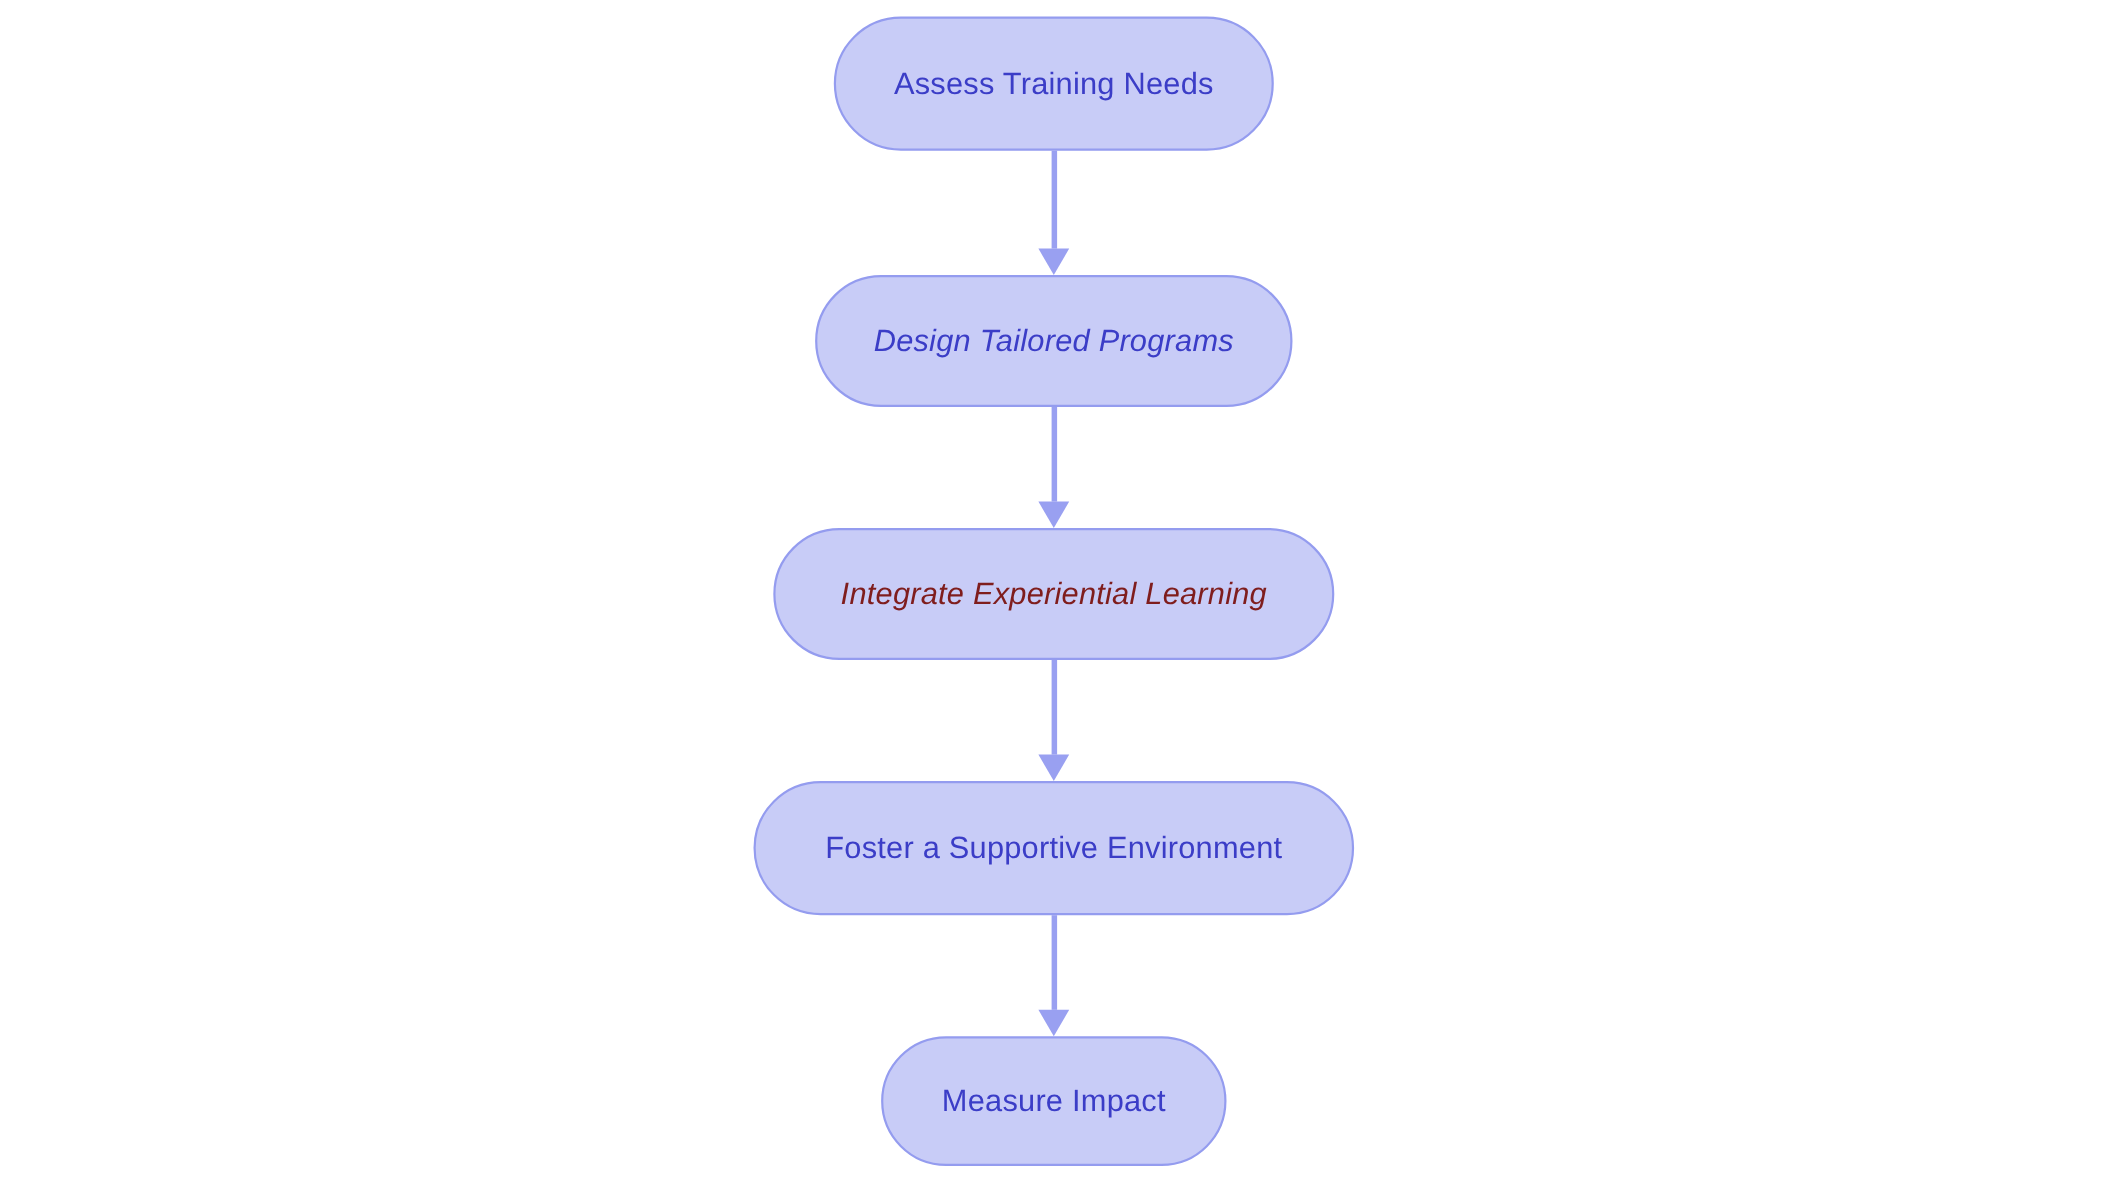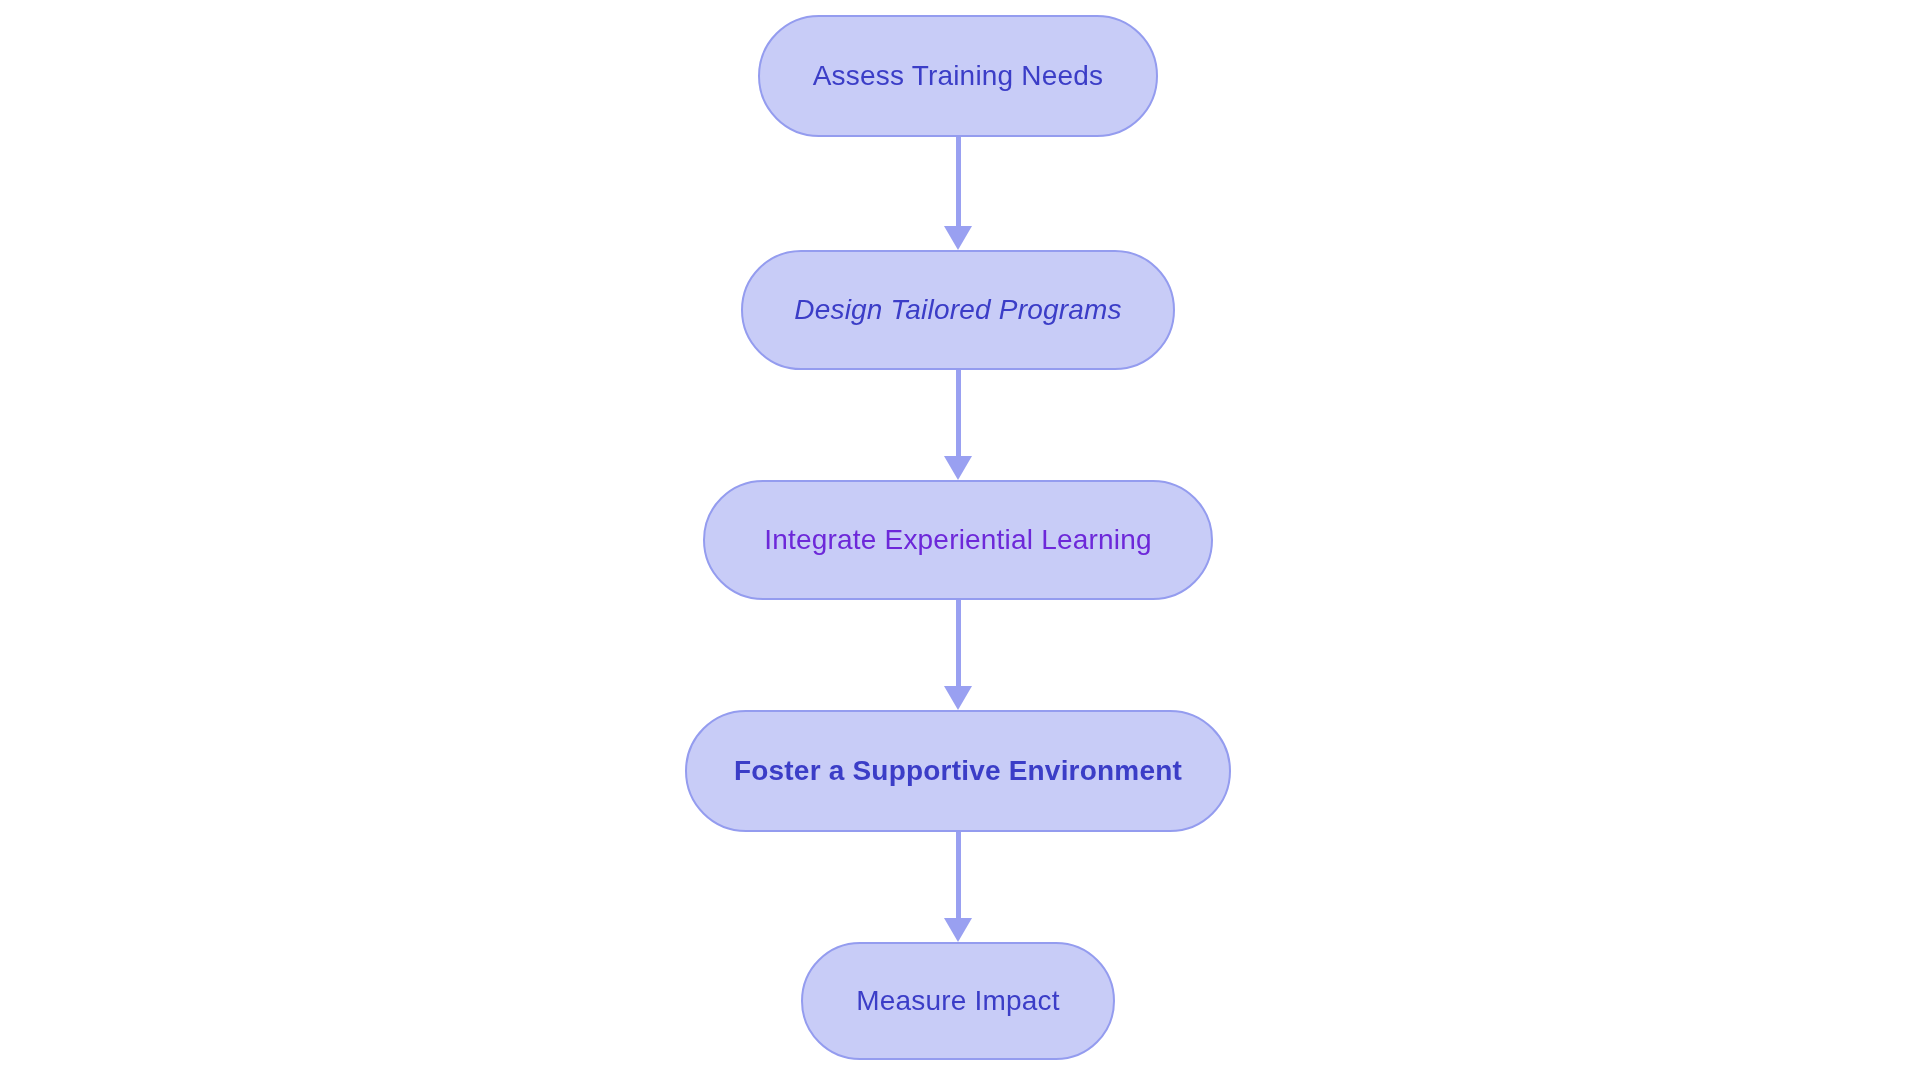--- a/index.html
+++ b/index.html
@@ -66,28 +66,28 @@
     <div class="arrow-head" style="border-top-color: rgb(153, 160, 241);"></div>
   </div>
     <div class="node" style="left: 958px; top: 250px; width: 434px; height: 120px; background: rgb(200, 204, 247); border-color: rgb(148, 156, 239);">
     <span class="node-label" style="color: rgb(59, 61, 199); font-style: italic;">Design Tailored Programs</span>
   </div>
     <div class="arrow" style="left: 958px; top: 370px; height: 110px;">
     <div class="arrow-line" style="background: rgb(153, 160, 241);"></div>
     <div class="arrow-head" style="border-top-color: rgb(153, 160, 241);"></div>
   </div>
     <div class="node" style="left: 958px; top: 480px; width: 510px; height: 120px; background: rgb(200, 204, 247); border-color: rgb(148, 156, 239);">
-    <span class="node-label" style="color: #6d28d9;">Integrate Experiential Learning</span>
+    <span class="node-label" style="color: #7f1d1d; font-style: italic;">Integrate Experiential Learning</span>
   </div>
     <div class="arrow" style="left: 958px; top: 600px; height: 110px;">
     <div class="arrow-line" style="background: rgb(153, 160, 241);"></div>
     <div class="arrow-head" style="border-top-color: rgb(153, 160, 241);"></div>
   </div>
     <div class="node" style="left: 958px; top: 710px; width: 546px; height: 122px; background: rgb(200, 204, 247); border-color: rgb(148, 156, 239);">
-    <span class="node-label" style="color: rgb(59, 61, 199); font-weight: bold;">Foster a Supportive Environment</span>
+    <span class="node-label" style="color: rgb(59, 61, 199);">Foster a Supportive Environment</span>
   </div>
     <div class="arrow" style="left: 958px; top: 832px; height: 110px;">
     <div class="arrow-line" style="background: rgb(153, 160, 241);"></div>
     <div class="arrow-head" style="border-top-color: rgb(153, 160, 241);"></div>
   </div>
     <div class="node" style="left: 958px; top: 942px; width: 314px; height: 118px; background: rgb(200, 204, 247); border-color: rgb(148, 156, 239);">
     <span class="node-label" style="color: rgb(59, 61, 199);">Measure Impact</span>
   </div>
   </div>
 

